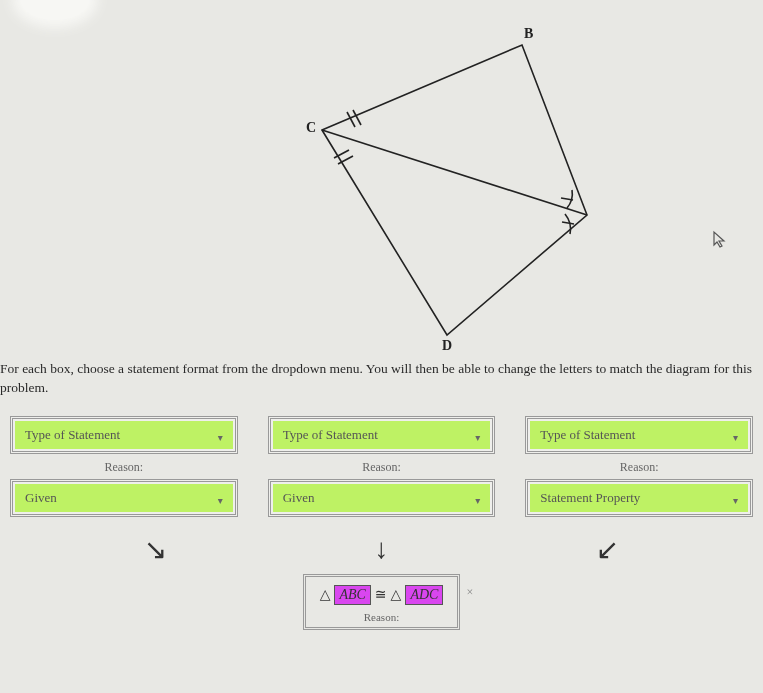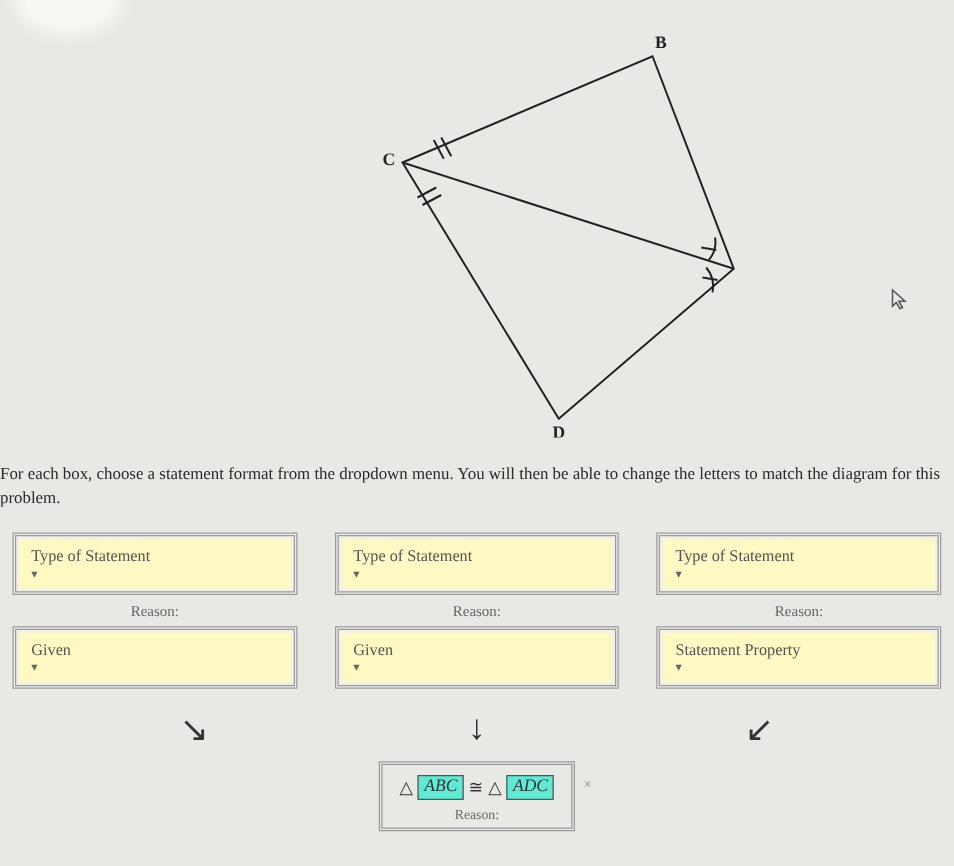--- a/index.html
+++ b/index.html
@@ -1,32 +1,32 @@
 <!DOCTYPE html>
 <html><head>
 <meta charset="utf-8">
 <style>
 * { box-sizing: border-box; margin: 0; padding: 0; }
 body { background: #e8e8e4; font-family: Georgia, 'Times New Roman', serif; color: #333; width: 763px; height: 693px; overflow: hidden; position: relative; }
 .diagram-area { width: 100%; height: 360px; position: relative; }
 .diagram-svg { display: block; margin: 0 auto; }
 .cursor-icon { position: absolute; right: 35px; top: 230px; font-size: 16px; color: #555; }
-.instructions { padding: 0 4px 0 0; line-height: 1.4; font-size: 13.5px; color: #2a2a2a; margin-top: 10px; }
+.instructions { padding: 0 4px 0 0; line-height: 1.4; font-size: 13.5px; color: #2a2a2a; }
 .columns { display: flex; justify-content: space-between; gap: 30px; padding: 18px 10px 0 10px; }
 .col { flex: 1; }
 .box-outer { border: 3px double #999; background: #efefec; padding: 2px; }
-.dropdown { display: flex; justify-content: space-between; align-items: flex-start; padding: 6px 10px; background: #fef9c3; font-size: 13px; color: #555; cursor: pointer; flex-direction: column; }
+.dropdown { display: flex; justify-content: space-between; align-items: flex-end; padding: 6px 10px; background: #bef264; font-size: 13px; color: #555; cursor: pointer; }
 .dropdown .caret { font-size: 10px; color: #666; }
 .reason-label { text-align: center; font-size: 12px; color: #666; padding: 6px 0 4px 0; }
 .arrows { display: flex; justify-content: space-around; padding: 16px 40px 0 40px; }
 .arrow { font-size: 28px; color: #333; }
 .conclusion-row { display: flex; justify-content: center; padding-top: 8px; }
 .conclusion-box { border: 3px double #999; padding: 8px 14px 4px 14px; text-align: center; position: relative; }
 .conclusion-content { display: flex; align-items: center; gap: 4px; justify-content: center; font-size: 14px; }
-.letterbox { border: 1px solid #555; padding: 1px 4px; font-style: italic; background: #5eead4; }
+.letterbox { border: 1px solid #555; padding: 1px 4px; font-style: italic; background: #d946ef; }
 .tri { font-size: 14px; }
 .cong { font-size: 14px; }
 .closex { position: absolute; right: -16px; top: 8px; font-size: 12px; color: #888; cursor: pointer; }
 .reason2 { font-size: 11px; color: #666; padding-top: 6px; }
 .topblur { position:absolute; top:-20px; left:20px; width:70px; height:40px; background:#f7f7f4; border-radius:50%; box-shadow:0 0 12px 8px #f7f7f4; }
 </style>
 </head>
 <body>
 
 <div class="topblur"></div>

